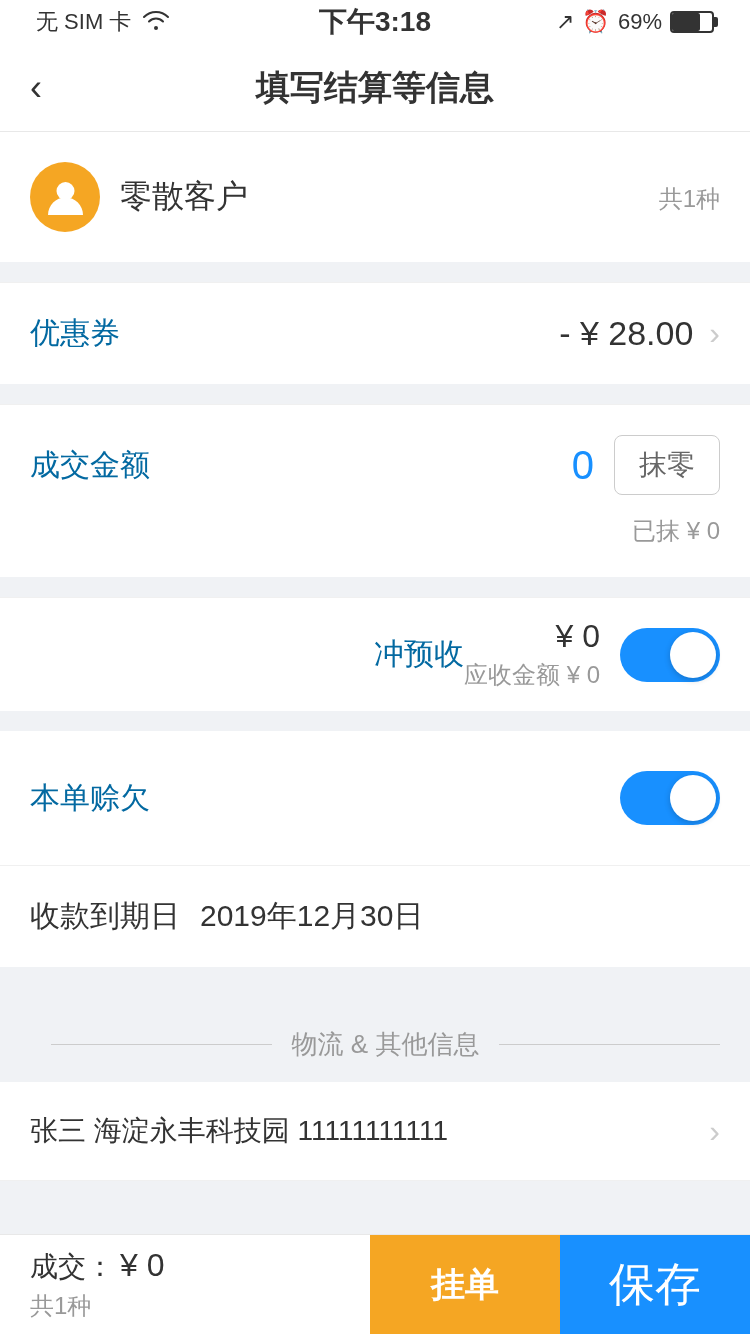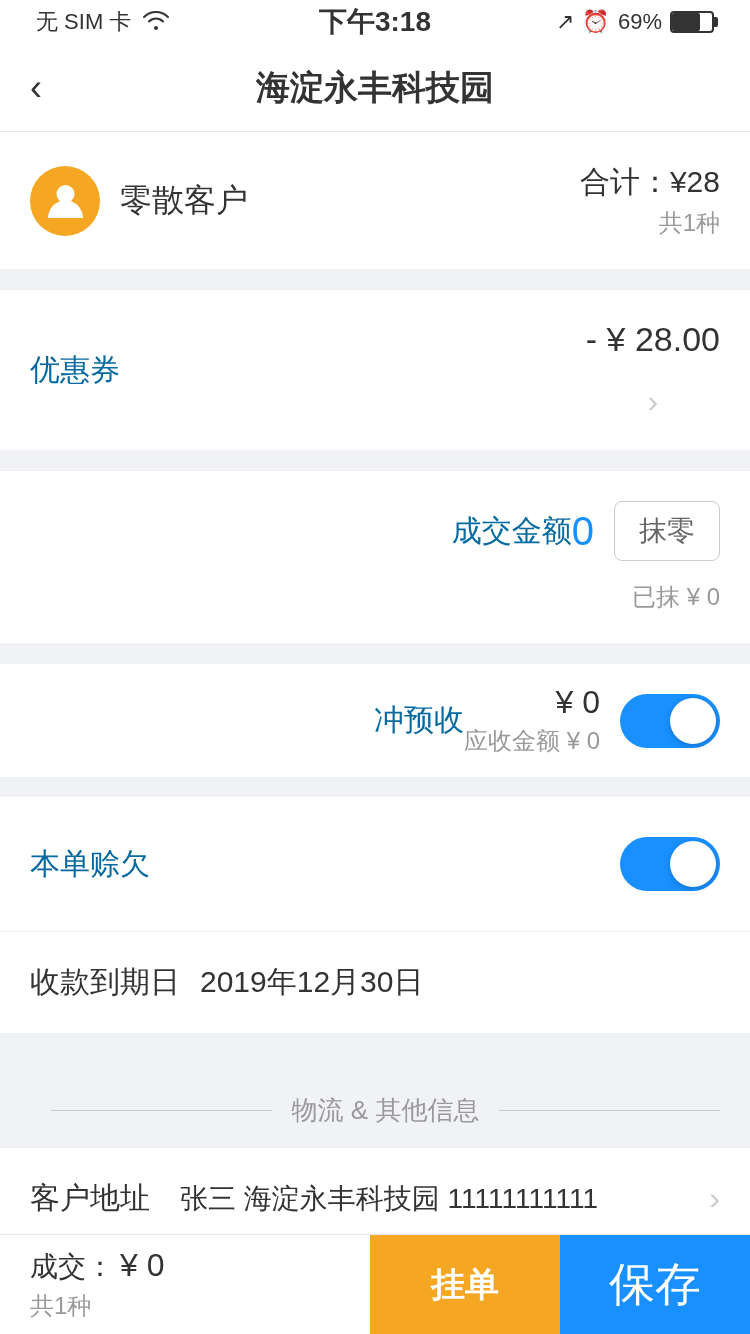--- a/index.html
+++ b/index.html
@@ -114,44 +114,43 @@
       padding: 30px 30px;
       border-top: 1px solid #f0f0f0;
     }
     .row-label {
       font-size: 30px;
       color: #0369a1;
     }
     .row-right {
       display: flex;
       align-items: center;
-      gap: 24px;
+      gap: 16px;
       text-align: center;
-      flex-direction: column;
     }
     .coupon-amount {
       font-size: 34px;
       color: #333;
       font-weight: 500;
     }
     .coupon-desc {
       font-size: 24px;
       color: #999;
       margin-top: 4px;
     }
     .chevron-right {
       font-size: 32px;
       color: #ccc;
     }
 
     
     .deal-row {
       display: flex;
       align-items: center;
-      justify-content: flex-end;
+      justify-content: space-between;
       padding: 30px 30px 20px;
       border-top: 1px solid #f0f0f0;
     }
     .deal-right {
       display: flex;
       align-items: center;
       gap: 20px;
     }
     .deal-amount-value {
       font-size: 40px;
@@ -370,36 +369,35 @@
     <span>69%</span>
     <span style="display:inline-block;width:44px;height:22px;border:2px solid #333;border-radius:4px;position:relative;overflow:visible;">
       <span style="display:block;width:69%;height:100%;background:#333;border-radius:2px;"></span>
       <span style="position:absolute;right:-6px;top:50%;transform:translateY(-50%);width:4px;height:10px;background:#333;border-radius:0 2px 2px 0;"></span>
     </span>
   </div>
 </div>
 
 <div class="nav-bar">
   <span class="nav-back">‹</span>
-  <span class="nav-title">海淀永丰科技园</span>
+  <span class="nav-title">填写结算等信息</span>
 </div>
 
 <div class="section">
   <div class="customer-row">
     <div class="customer-left">
       <div class="customer-avatar">
         <svg class="avatar-icon" viewBox="0 0 45 45" fill="white">
           <circle cx="22.5" cy="16" r="9"></circle>
           <path d="M5 40c0-9.7 7.8-17.5 17.5-17.5S40 30.3 40 40H5z"></path>
         </svg>
       </div>
       <span class="customer-name">零散客户</span>
     </div>
     <div class="customer-right">
-      <div class="total-amount">合计：¥28</div>
       <div class="total-count">共1种</div>
     </div>
   </div>
 </div>
 
 <div class="section" style="cursor:pointer;">
   <div class="row-item">
     <span class="row-label">优惠券</span>
     <div class="row-right">
       <div>
@@ -451,21 +449,20 @@
 <div style="background:#f0f2f5; padding: 20px 30px; margin-left: 21px;">
   <div class="logistics-header-inner">
     <div class="logistics-divider-line"></div>
     <span class="logistics-label">物流 &amp; 其他信息</span>
     <div class="logistics-divider-line"></div>
   </div>
 </div>
 
 <div class="address-section">
   <div class="address-row">
-    <span class="address-label">客户地址</span>
     <span class="address-value">张三 海淀永丰科技园 11111111111</span>
     <span class="address-chevron">›</span>
   </div>
 </div>
 
 <div class="bottom-spacer"></div>
 
 <div class="bottom-bar">
   <div class="bottom-info">
     <div style="display:flex;align-items:baseline;gap:6px;">

